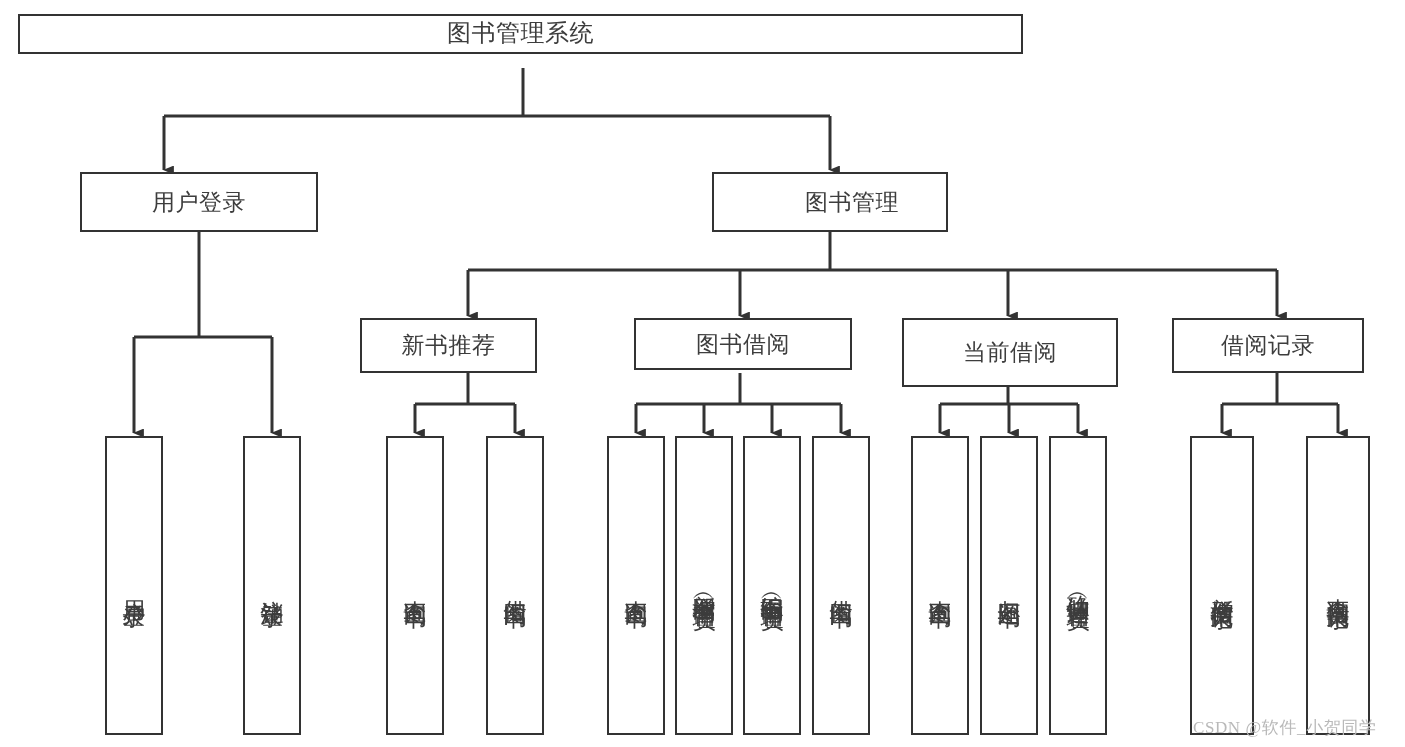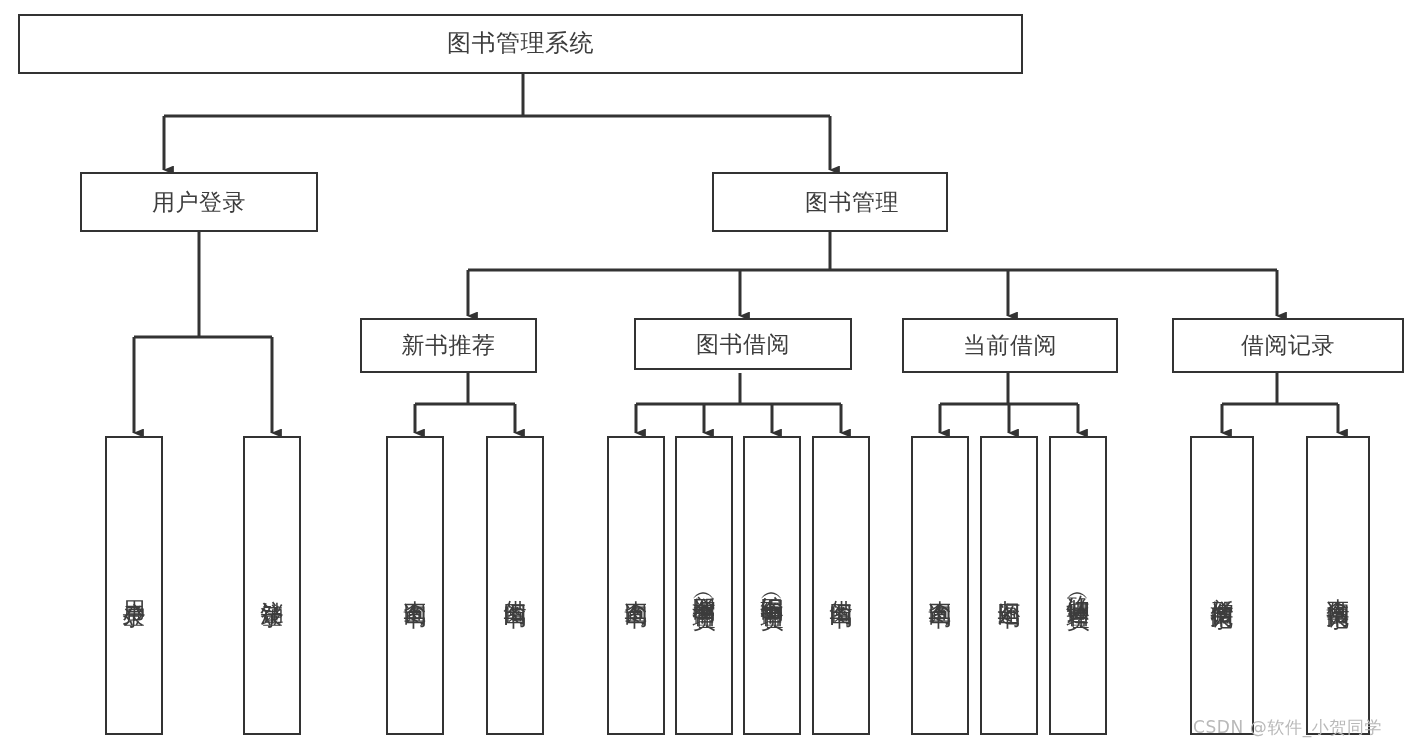--- a/index.html
+++ b/index.html
@@ -64,20 +64,21 @@
     letter-spacing: 2px;
     white-space: nowrap;
   }
   .watermark {
     position: absolute;
     font-size: 17px;
     color: #b9b9b9;
     letter-spacing: 0.6px;
     white-space: nowrap;
     user-select: none;
+    font-family: Liberation Serif, serif;
   }
 </style>
 </head>
 <body>
 
 <div id="canvas">
 
   <svg id="edges" viewBox="0 0 1405 747" width="1405" height="747" xmlns="http://www.w3.org/2000/svg">
     <defs>
       <marker id="arrow" viewBox="0 0 10 12" refX="5" refY="11" markerWidth="9" markerHeight="11" orient="auto-start-reverse" markerUnits="userSpaceOnUse">
@@ -125,41 +126,41 @@
       <path d="M 1009 404 L 1009 433" marker-end="url(#arrow)"></path>
       <path d="M 1078 404 L 1078 433" marker-end="url(#arrow)"></path>
 
       <path d="M 1277 373 L 1277 404"></path>
       <path d="M 1222 404 L 1338 404"></path>
       <path d="M 1222 404 L 1222 433" marker-end="url(#arrow)"></path>
       <path d="M 1338 404 L 1338 433" marker-end="url(#arrow)"></path>
     </g>
   </svg>
 
-  <div class="node horiz root" style="left:18px; top:14px; width:1005px; height:60px;">
+  <div class="node horiz root" style="left:18px; top:14px; width:1005px; height:40px;">
     <span class="label">图书管理系统</span>
   </div>
 
   <div class="node horiz" style="left:80px; top:172px; width:238px; height:60px;">
     <span class="label">用户登录</span>
   </div>
   <div class="node horiz" style="left:712px; top:172px; width:236px; height:60px;padding-left:44px;">
     <span class="label">图书管理</span>
   </div>
 
   <div class="node horiz" style="left:360px; top:318px; width:177px; height:55px;">
     <span class="label">新书推荐</span>
   </div>
   <div class="node horiz" style="left:634px; top:318px; width:218px; height:52px;">
     <span class="label">图书借阅</span>
   </div>
-  <div class="node horiz" style="left:902px; top:318px; width:216px; height:55px;">
+  <div class="node horiz" style="left:902px; top:318px; width:216px; height:69px;">
     <span class="label">当前借阅</span>
   </div>
-  <div class="node horiz" style="left:1172px; top:318px; width:232px; height:55px;">
+  <div class="node horiz" style="left:1172px; top:318px; width:192px; height:55px;">
     <span class="label">借阅记录</span>
   </div>
 
   <div class="node vert" style="left:105px; top:436px; width:58px; height:299px;">
     <span class="label">用户登录</span>
   </div>
   <div class="node vert" style="left:243px; top:436px; width:58px; height:299px;">
     <span class="label">注销登录</span>
   </div>
 

